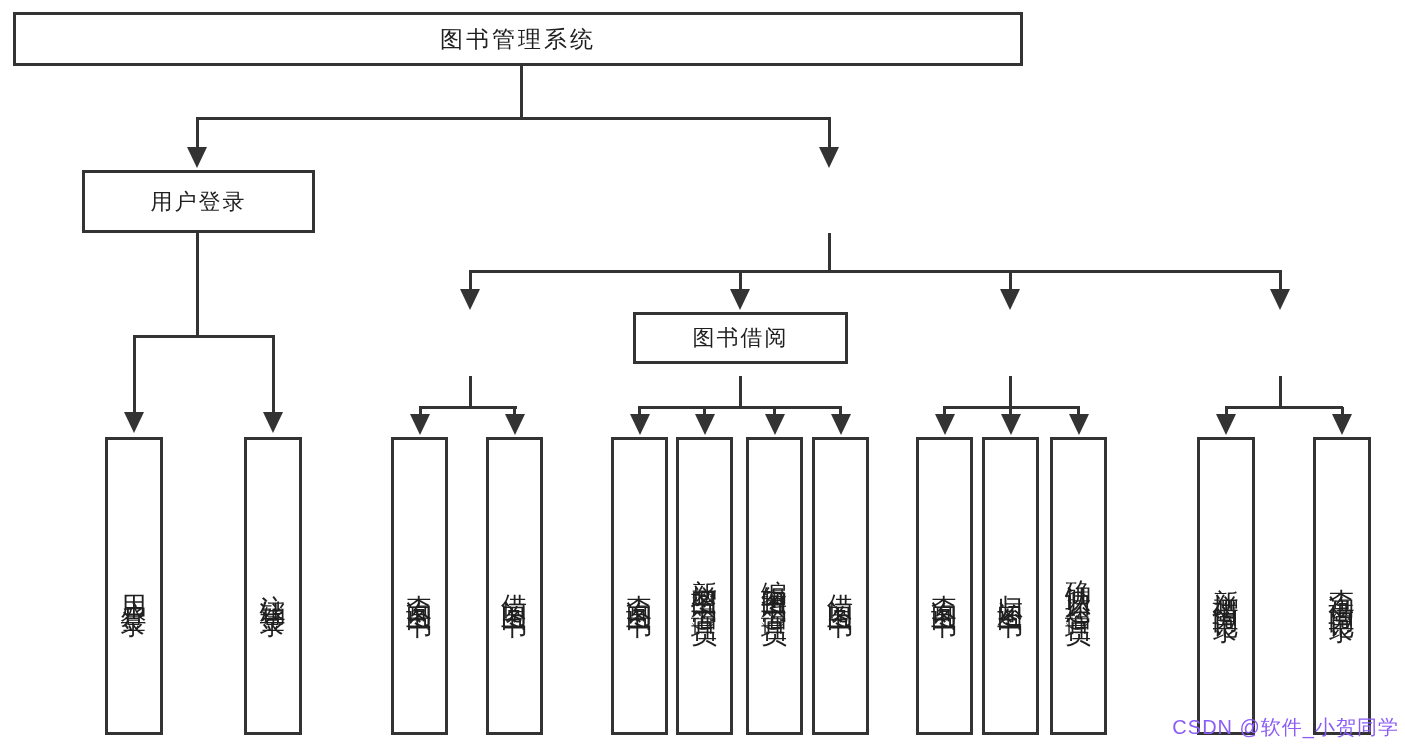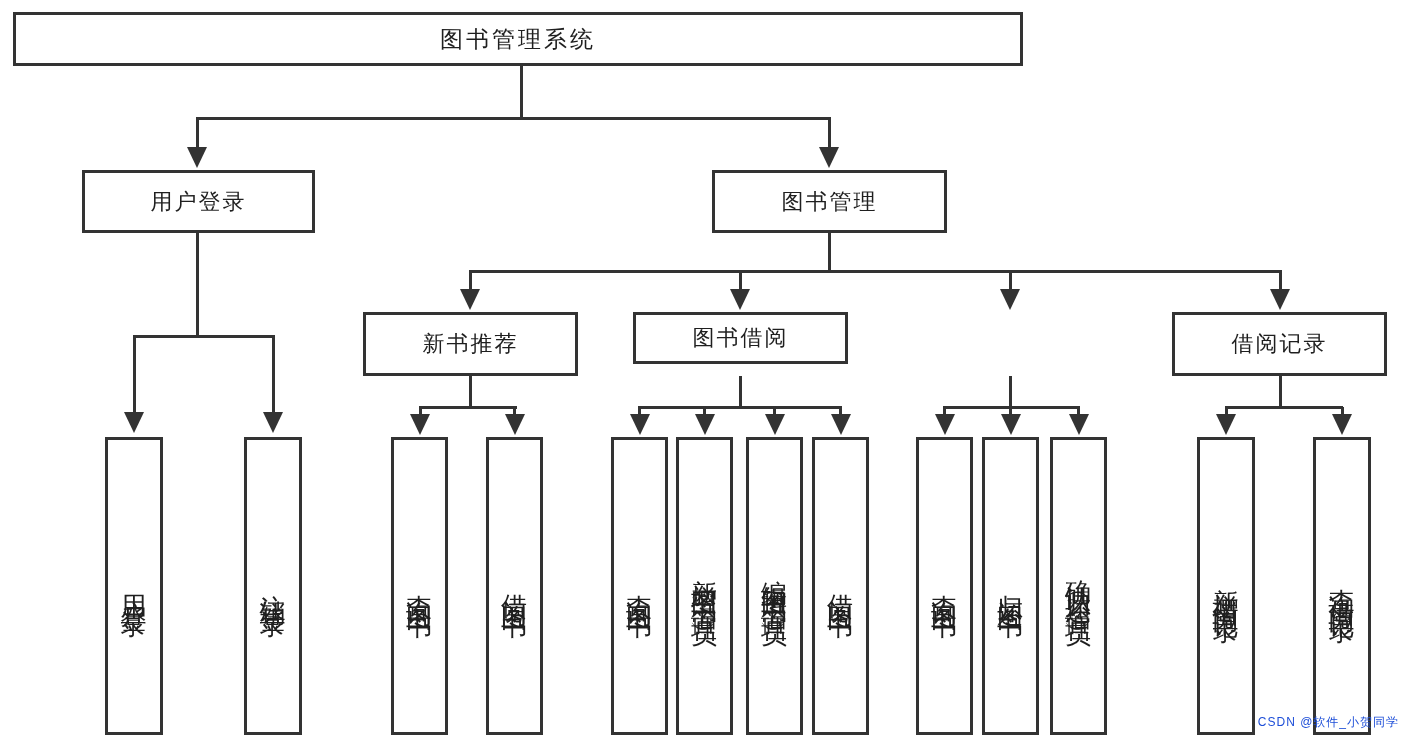--- a/index.html
+++ b/index.html
@@ -19,37 +19,34 @@
   }
   .vline{position:absolute;width:3px;background:#333333;}
   .hline{position:absolute;height:3px;background:#333333;}
   .arrow{position:absolute;width:3px;background:#333333;}
   .arrow::after{
     content:"";position:absolute;top:100%;left:50%;margin-left:-10px;
     border-left:10px solid transparent;border-right:10px solid transparent;
     border-top:21px solid #333333;width:0;height:0;
   }
   .watermark{
-    position:absolute;top:714px;right:6px;font-size:12px;color:#1d4ed8;
+    position:absolute;top:714px;right:6px;font-size:20px;color:#8b5cf6;
     letter-spacing:1px;white-space:nowrap;
   }
 </style>
 </head>
 <body>
 
 <div class="stage">
 
   <div class="node h big" style="left:13px;top:12px;width:1010px;height:54px">图书管理系统</div>
 
   <div class="node h" style="left:82px;top:170px;width:233px;height:63px">用户登录</div>
-  <div class="node h" style="left:712px;top:170px;width:235px;height:63px">图书管理</div>
 
-  <div class="node h" style="left:363px;top:312px;width:215px;height:64px">新书推荐</div>
   <div class="node h" style="left:633px;top:312px;width:215px;height:52px">图书借阅</div>
-  <div class="node h" style="left:1172px;top:312px;width:215px;height:64px">借阅记录</div>
 
   <div class="node v" style="left:105px;top:437px;width:58px;height:298px">用户登录</div>
   <div class="node v" style="left:244px;top:437px;width:58px;height:298px">注销登录</div>
   <div class="node v" style="left:391px;top:437px;width:57px;height:298px">查询图书</div>
   <div class="node v" style="left:486px;top:437px;width:57px;height:298px">借阅图书</div>
   <div class="node v" style="left:611px;top:437px;width:57px;height:298px">查询图书</div>
   <div class="node v" style="left:676px;top:437px;width:57px;height:298px">新增图书（管理员）</div>
   <div class="node v" style="left:746px;top:437px;width:57px;height:298px">编辑图书（管理员）</div>
   <div class="node v" style="left:812px;top:437px;width:57px;height:298px">借阅图书</div>
   <div class="node v" style="left:916px;top:437px;width:57px;height:298px">查询图书</div>

